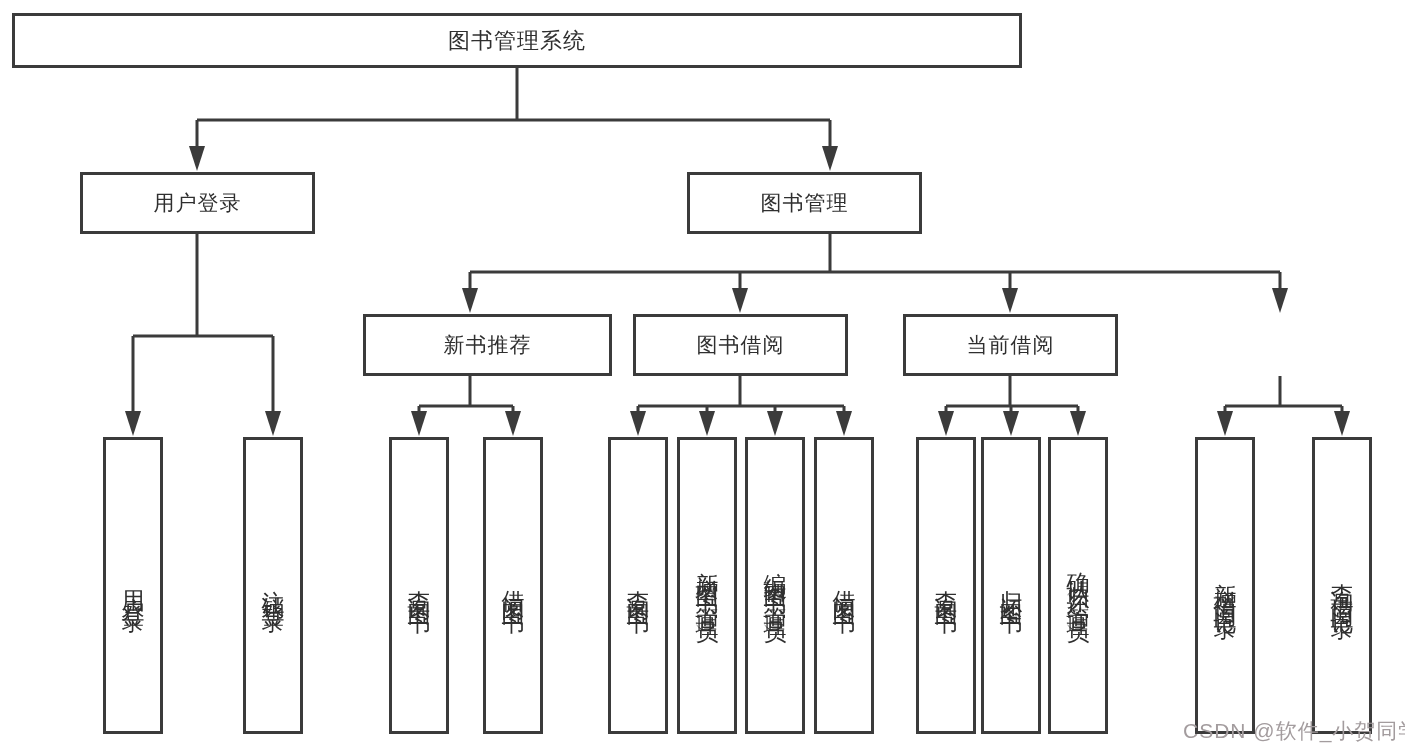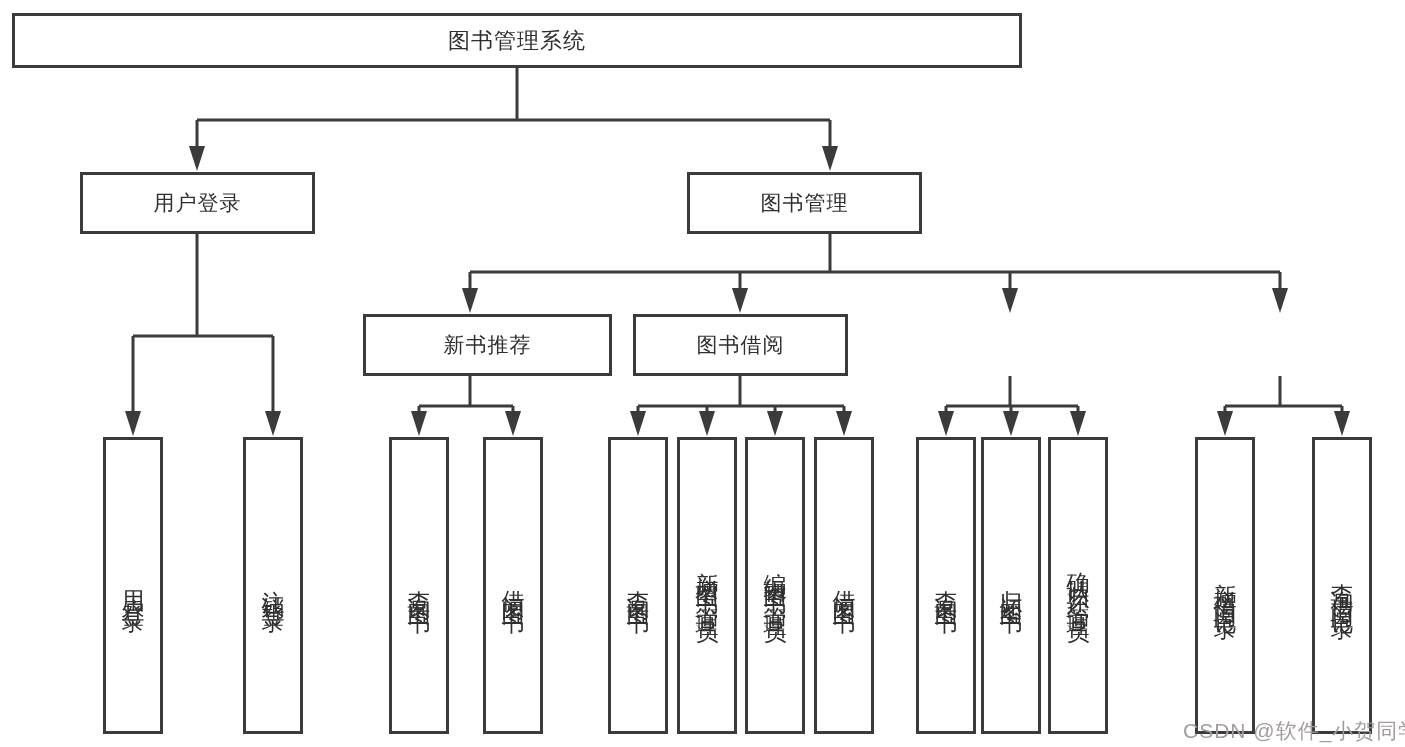--- a/index.html
+++ b/index.html
@@ -129,20 +129,23 @@
   <div class="node h pos-mgmt">
     <span>图书管理</span>
   </div>
 
   <div class="node h pos-l3-1">
     <span>新书推荐</span>
   </div>
   <div class="node h pos-l3-2">
     <span>图书借阅</span>
   </div>
+  <div class="node h pos-l3-3">
+    <span>当前借阅</span>
+  </div>
 
   <div class="node v pos-lf-1">
     <span class="vlabel">用户登录</span>
   </div>
   <div class="node v pos-lf-2">
     <span class="vlabel">注销登录</span>
   </div>
 
   <div class="node v pos-lf-3">
     <span class="vlabel">查询图书</span>

